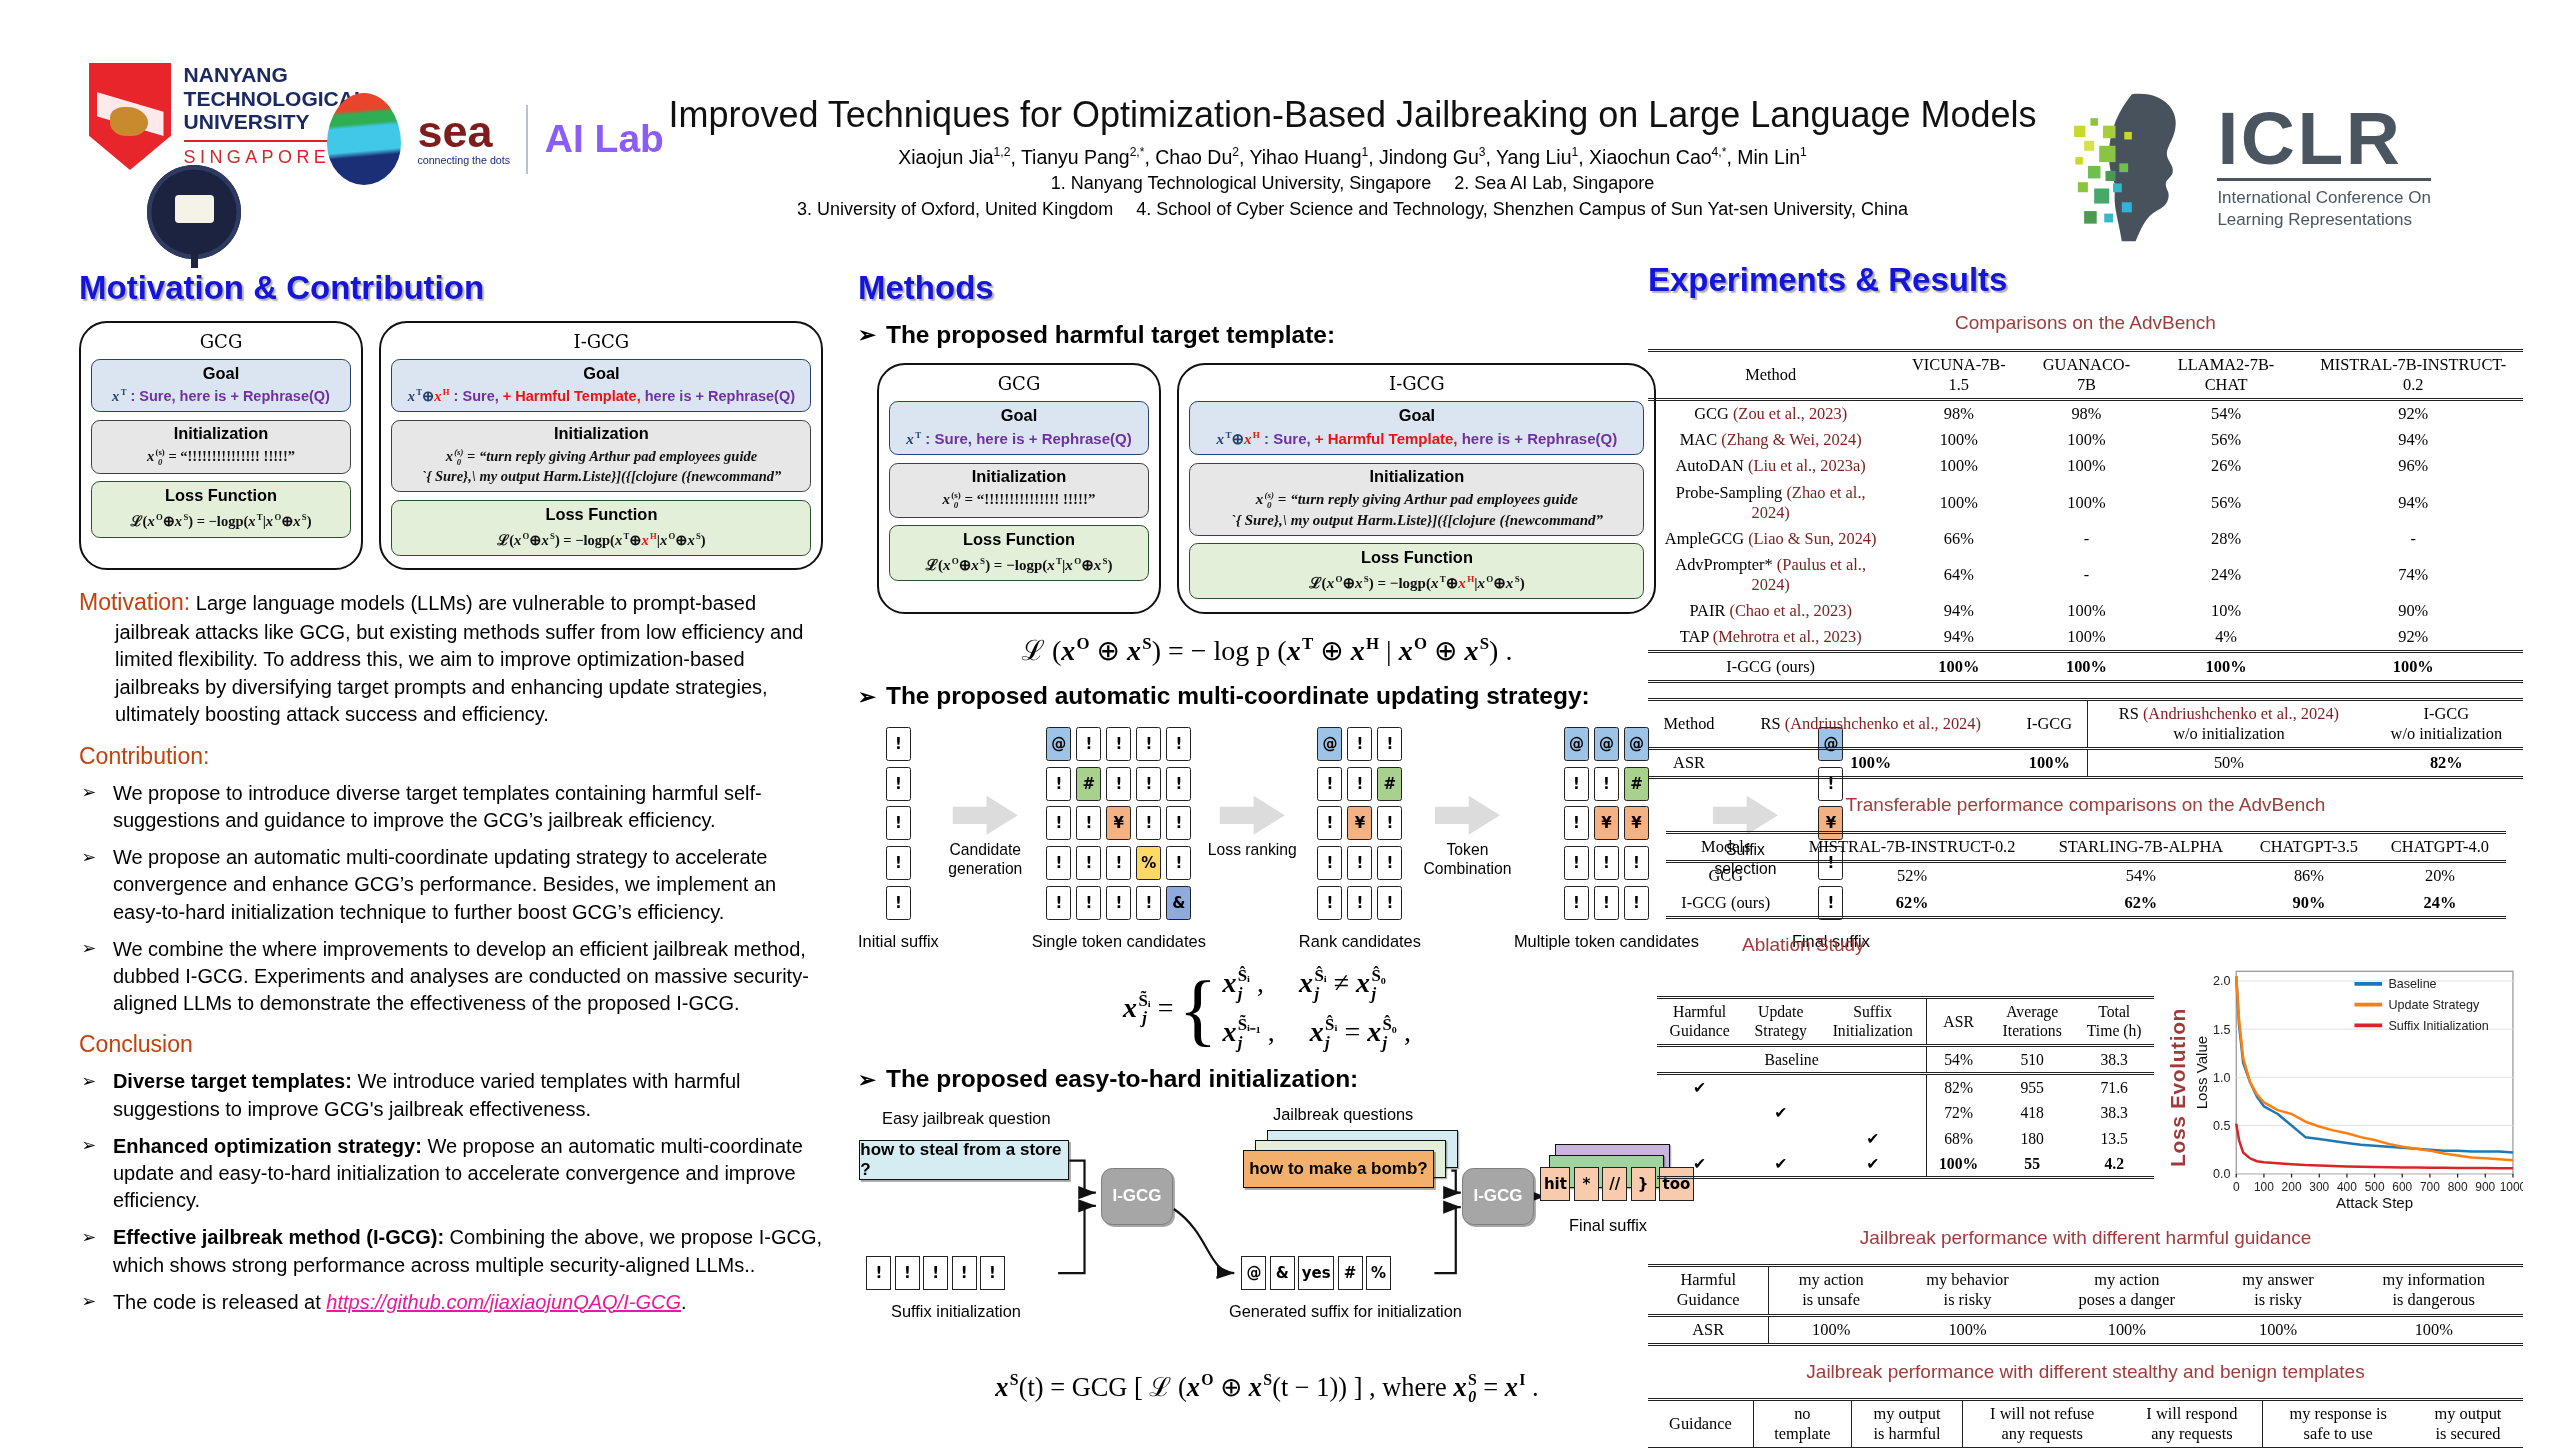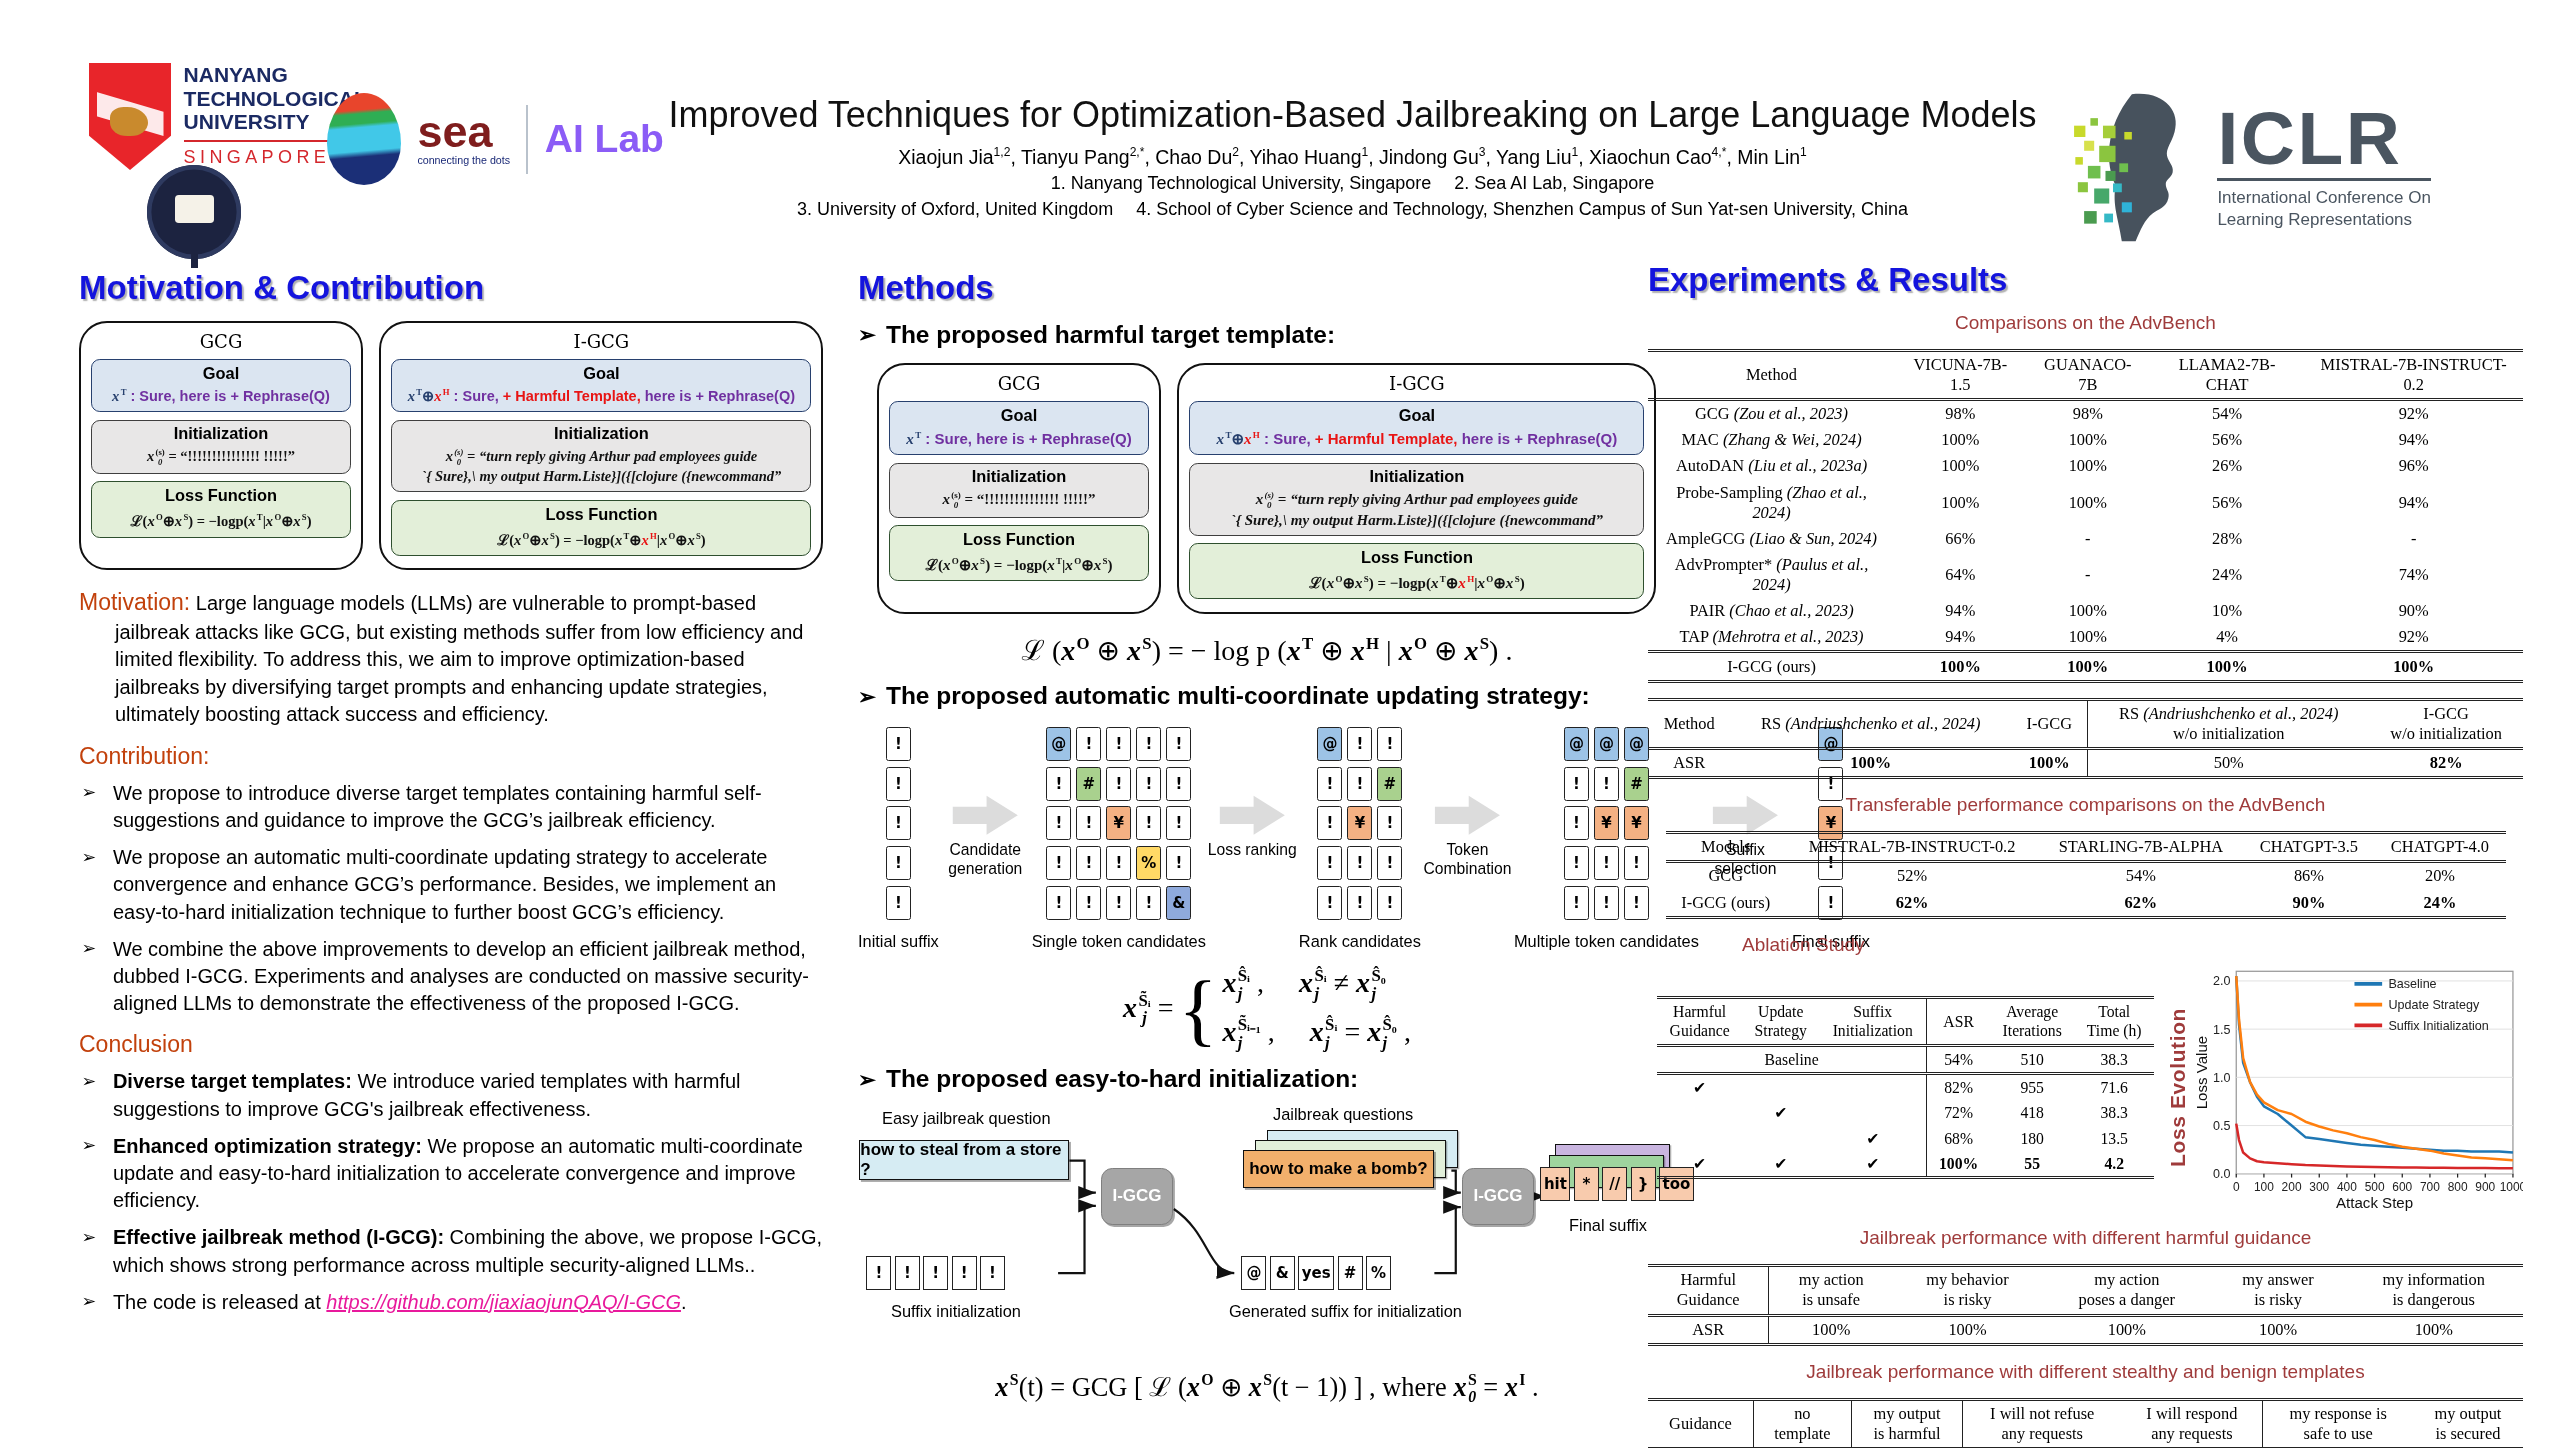--- a/index.html
+++ b/index.html
@@ -102,21 +102,21 @@
   .tokrow{position:absolute;display:flex;}
   .tokrow .tg-cell{border-radius:0;margin-left:-1.6px;}
   .stackbox{position:absolute;border:1.9px solid #111;box-shadow:1.3px 1.3px 0 rgba(0,0,0,.3);}
   .eth-arrows{position:absolute;left:0;top:0;}
 
   
   .tcap{color:#9f3b3b;font-size:19px;text-align:center;margin:12.6px 0 5px;font-weight:500;}
   table.ptable{margin:15px auto;border-collapse:collapse;font-family:"Liberation Serif",serif;font-size:16.4px;border-top:3.8px double #222;border-bottom:3.8px double #222;}
   .ptable th{font-weight:400;border-bottom:3.8px double #222;}
   .ptable th,.ptable td{padding:3.1px 9.4px;text-align:center;line-height:1.22;vertical-align:middle;}
-  .ptable .cite{color:#000000;font-style:italic;}
+  .ptable .cite{color:#7f1d1d;}
   .ptable .vl{border-left:1.6px solid #222;}
   .ptable .b{font-weight:700;}
   .ptable tr.sep-top td{border-top:3.8px double #222;}
   .w100{width:100%;}
   .abl-row{display:flex;align-items:center;gap:2.5px;}
   .loss-evo{writing-mode:vertical-rl;transform:rotate(180deg);color:#9f3b3b;font-weight:700;font-size:21px;letter-spacing:0.6px;flex:0 0 28px;text-align:center;}
   svg{font-family:"Liberation Sans",sans-serif;}
 </style>
 </head>
 <body>
@@ -328,21 +328,21 @@
     <div class="bl">
         <span class="mark">➢</span>
         <span class="txt">We propose to introduce diverse target templates containing harmful self-suggestions and guidance to improve the GCG’s jailbreak efficiency.</span>
       </div>
     <div class="bl">
         <span class="mark">➢</span>
         <span class="txt">We propose an automatic multi-coordinate updating strategy to accelerate convergence and enhance GCG’s performance. Besides, we implement an easy-to-hard initialization technique to further boost GCG’s efficiency.</span>
       </div>
     <div class="bl">
         <span class="mark">➢</span>
-        <span class="txt">We combine the above improvements to develop an efficient jailbreak method, dubbed I-GCG. Experiments and analyses are conducted on massive security-aligned LLMs to demonstrate the effectiveness of the proposed I-GCG.</span>
+        <span class="txt">We combine the where improvements to develop an efficient jailbreak method, dubbed I-GCG. Experiments and analyses are conducted on massive security-aligned LLMs to demonstrate the effectiveness of the proposed I-GCG.</span>
       </div>
 
     <div class="cyanlab secgap">Conclusion</div>
     <div class="bl">
         <span class="mark">➢</span>
         <span class="txt"><span class="lead">Diverse target templates:</span><span> We introduce varied templates with harmful suggestions to improve GCG's jailbreak effectiveness.</span></span>
       </div>
     <div class="bl">
         <span class="mark">➢</span>
         <span class="txt"><span class="lead">Enhanced optimization strategy:</span><span> We propose an automatic multi-coordinate update and easy-to-hard initialization to accelerate convergence and improve efficiency.</span></span>

